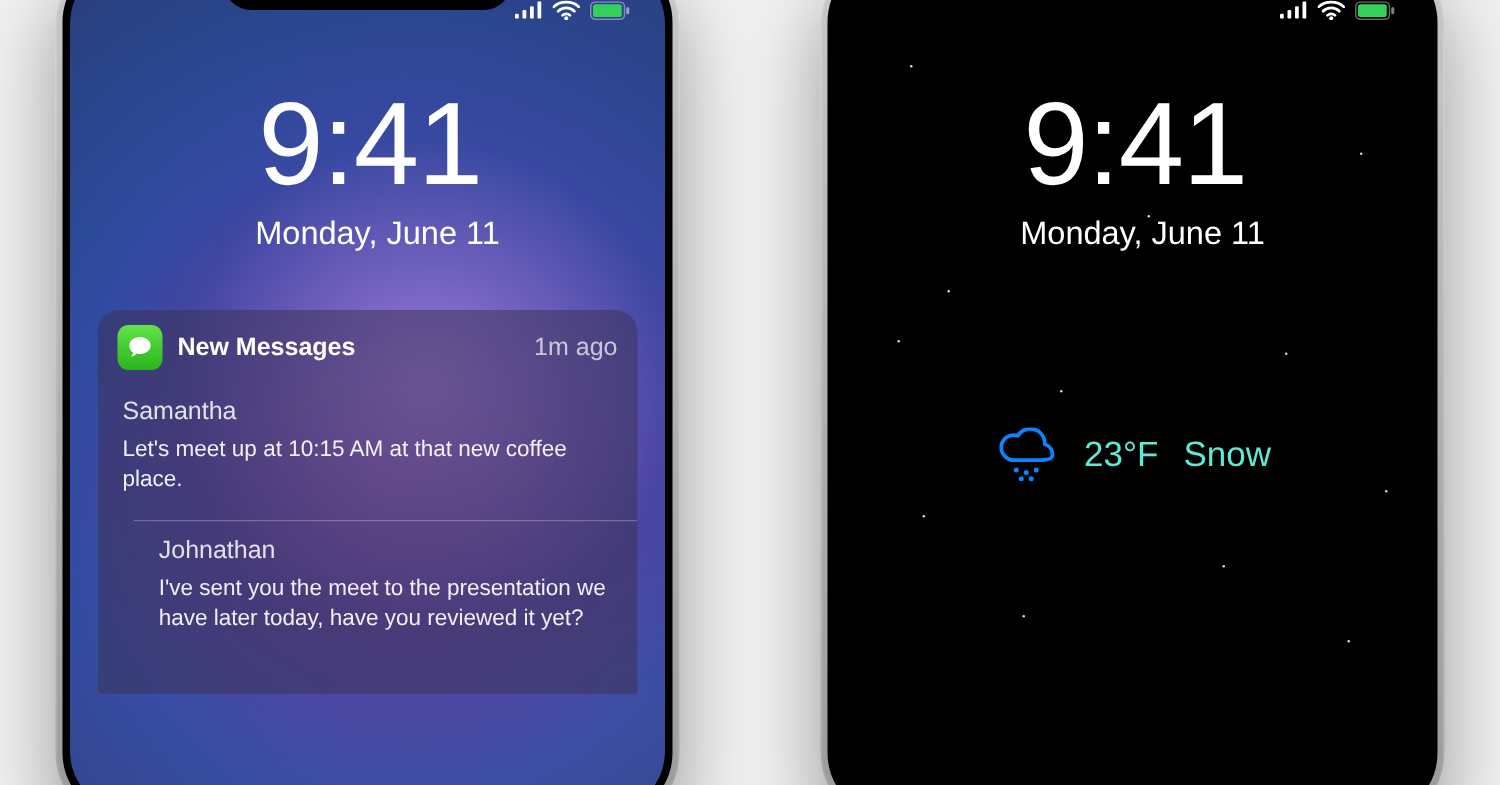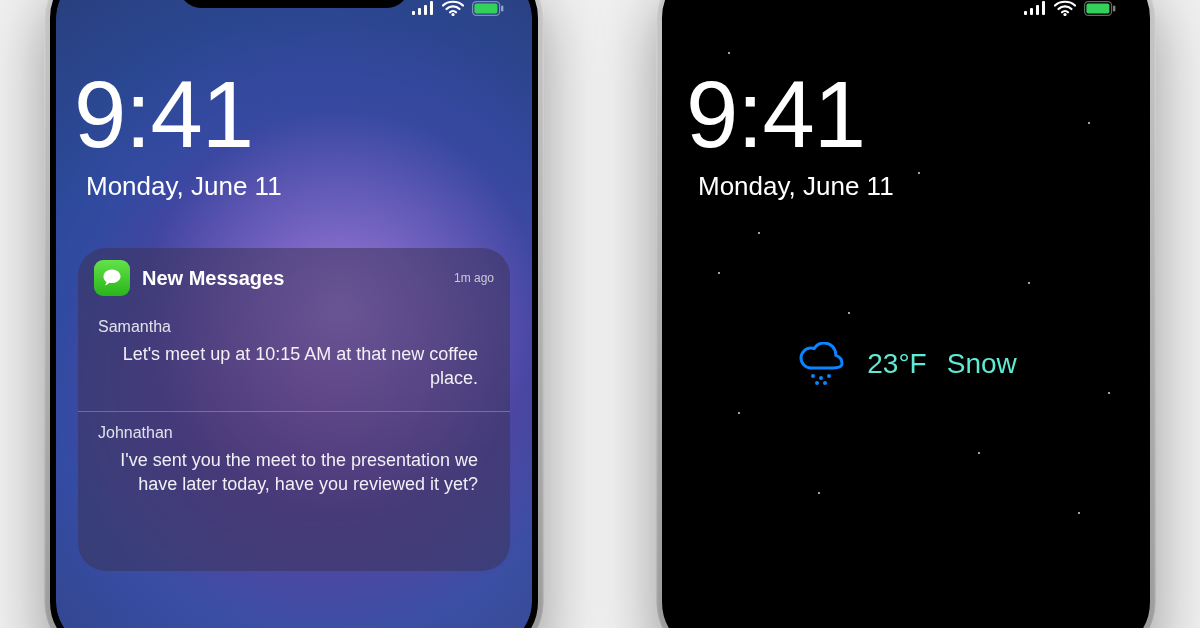--- a/index.html
+++ b/index.html
@@ -66,21 +66,22 @@
       justify-content: flex-end;
       align-items: center;
       padding: 0 28px;
       z-index: 4;
       gap: 8px;
     }
     .status-bar svg { display: block; }
 
     .clock-block {
       position: absolute;
-      top: 98px; left: 18px; right: 0;
+      top: 98px; left: 4px; right: 0;
+      text-align: center;
       color: #fff;
       z-index: 3;
     }
     .clock-time {
       font-size: 94px;
       font-weight: 300;
       line-height: .95;
       letter-spacing: -1px;
     }
     .clock-date {
@@ -95,63 +96,62 @@
       position: absolute;
       top: 276px; left: 22px; right: 22px;
       background: rgba(60,50,85,.52);
       backdrop-filter: blur(6px);
       border-top-left-radius: 18px;
       border-top-right-radius: 18px;
       border-bottom-left-radius: 0;
       border-bottom-right-radius: 0;
       color: #fff;
       overflow: hidden;
-      padding-bottom: 55px;
-      border-radius: 28px;
+      padding-bottom: 29px;
     }
     .notif-header {
       padding: 12px 16px 10px;
       display: flex;
       align-items: center;
       gap: 12px;
     }
     .app-icon {
       width: 36px; height: 36px;
       border-radius: 9px;
       background: linear-gradient(180deg, #63e24a 0%, #29b51b 100%);
       display: flex; align-items: center; justify-content: center;
       flex-shrink: 0;
     }
     .notif-title {
       font-size: 20px;
       font-weight: 700;
       flex: 1;
     }
     .notif-time {
-      font-size: 12px;
+      font-size: 20px;
       color: rgba(255,255,255,.7);
     }
     .msg {
       padding: 12px 20px 20px;
     }
     .msg + .msg {
       border-top: 1px solid rgba(255,255,255,.25);
+      margin-left: 29px;
     }
     .msg-sender {
-      font-size: 16px;
+      font-size: 20px;
       font-weight: 400;
       color: rgba(255,255,255,.85);
       margin-bottom: 6px;
     }
     .msg-body {
       font-size: 18px;
       line-height: 1.35;
       color: rgba(255,255,255,.92);
       max-width: 380px;
-      text-align: right;
     }
 
     
     .weather {
       position: absolute;
       top: 370px;
       left: 0; right: 0;
       display: flex;
       align-items: center;
       justify-content: center;

